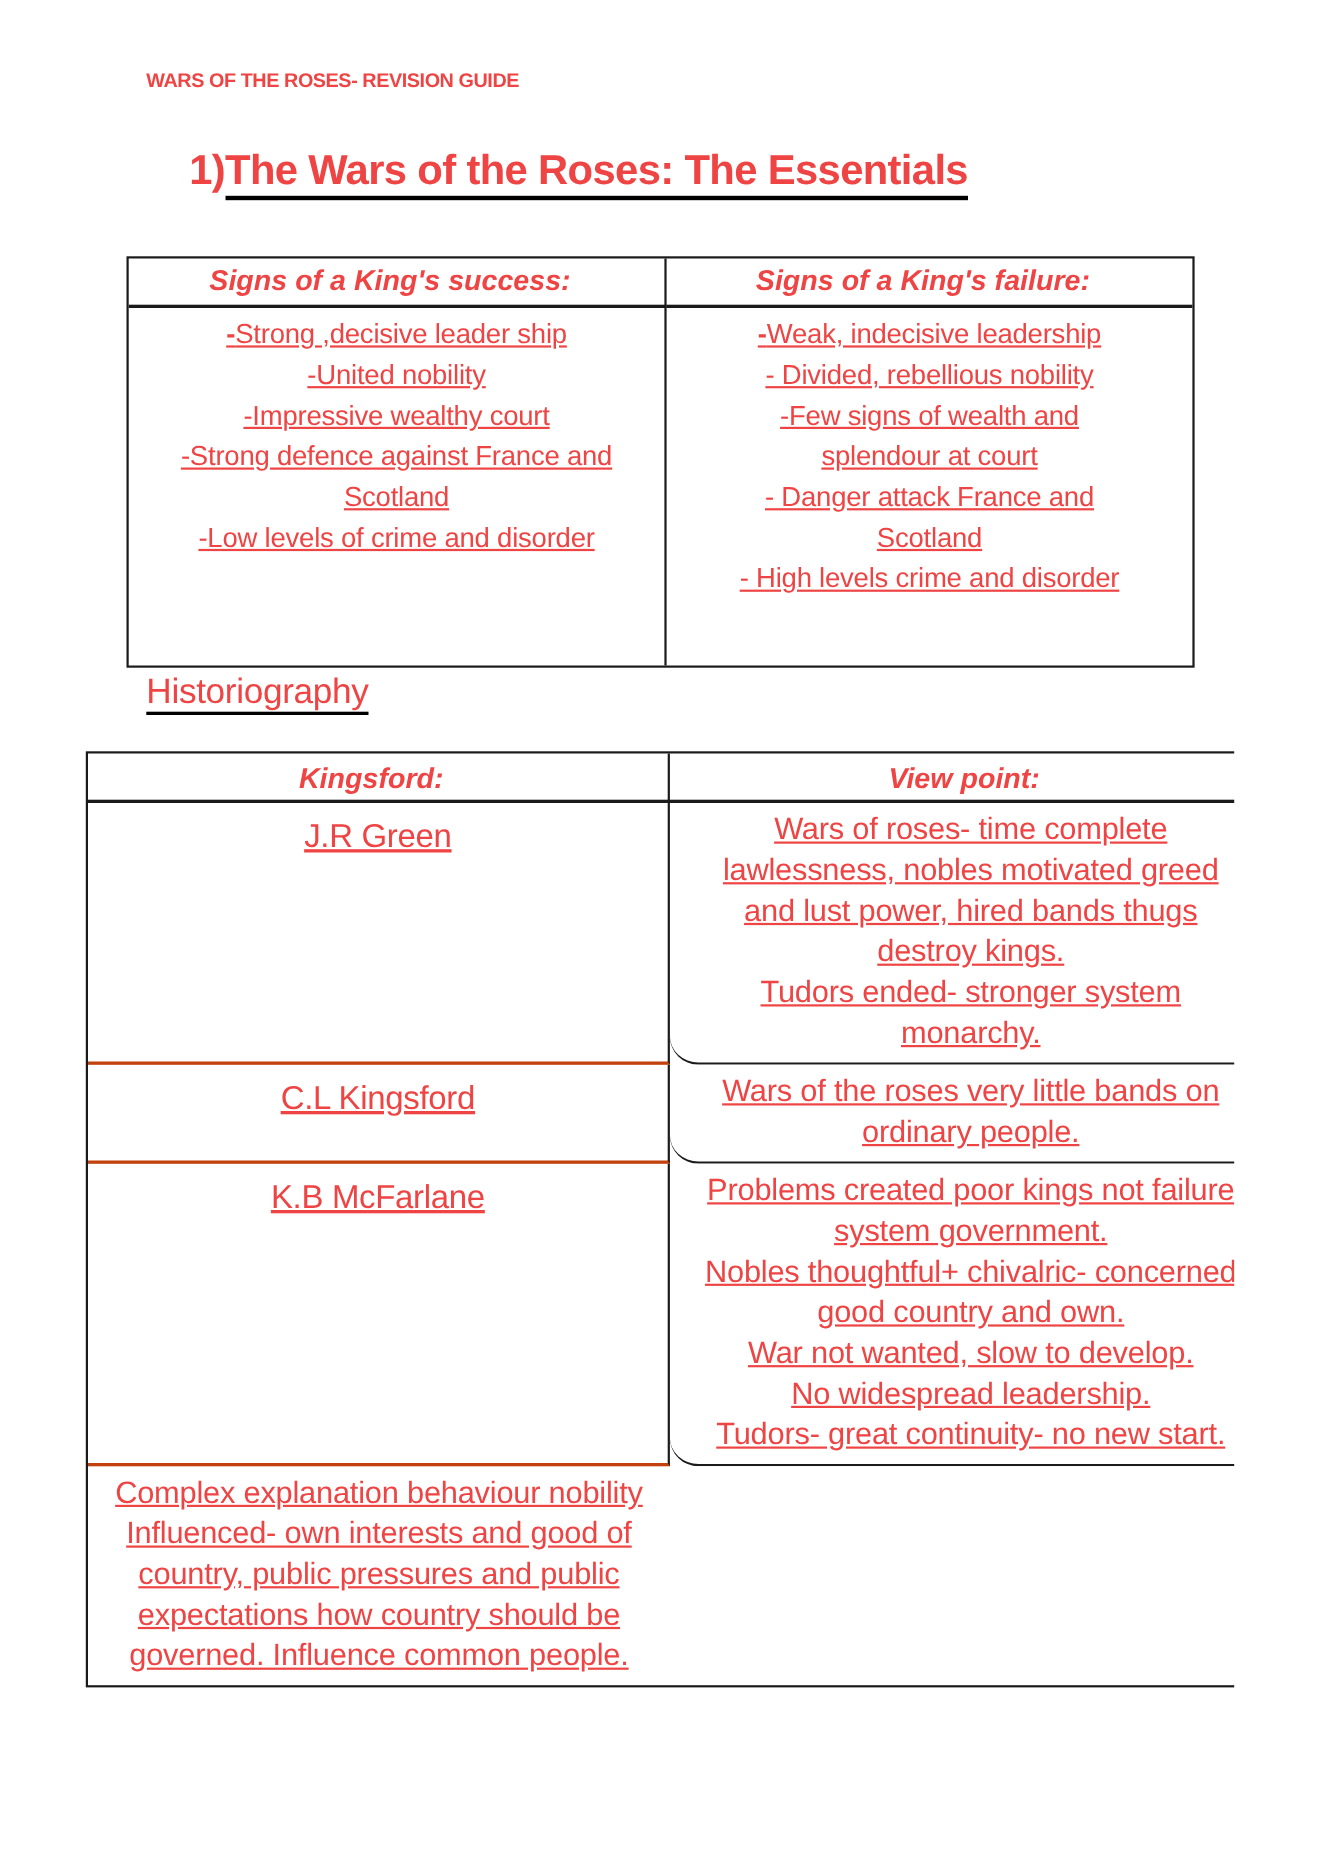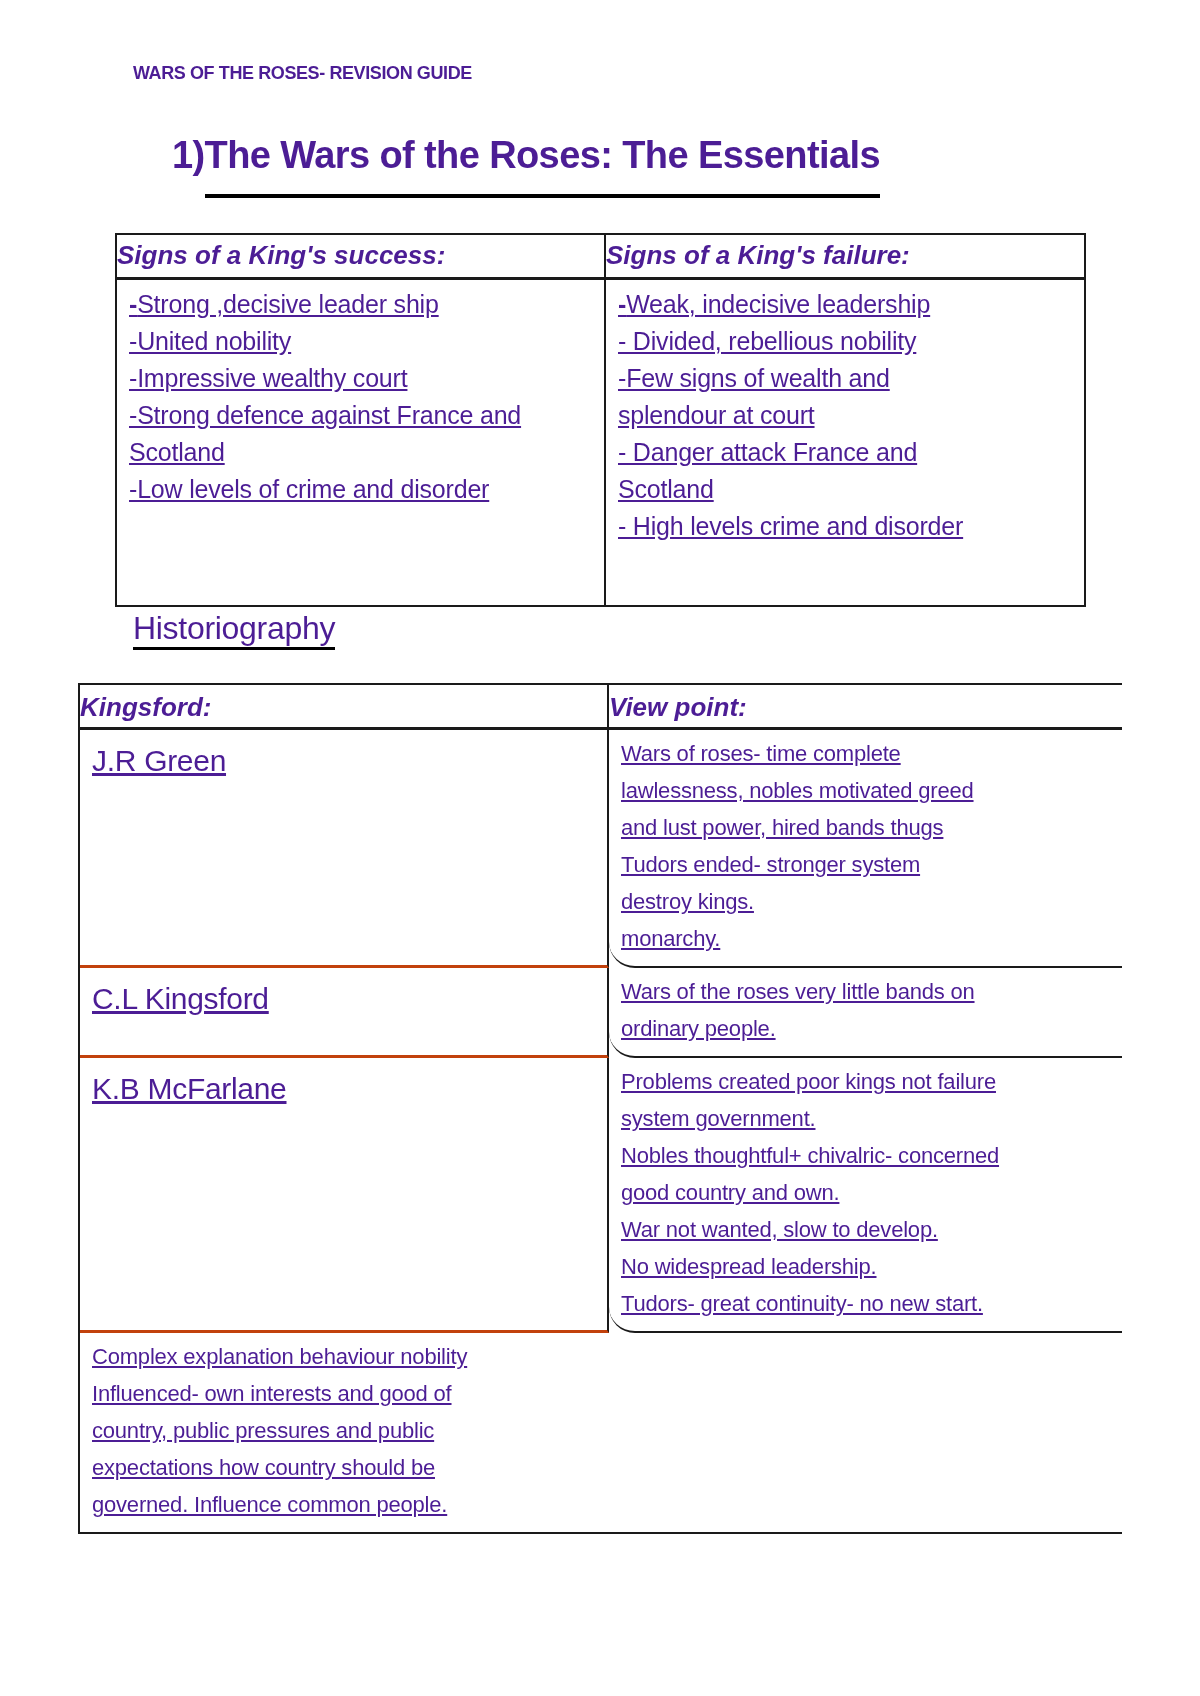--- a/index.html
+++ b/index.html
@@ -1,23 +1,24 @@
 <!DOCTYPE html>
 <html><head>
 <meta charset="utf-8">
 <style>
   html, body { margin:0; padding:0; background:#ffffff; }
   #doc {
     position:relative;
     width:1122px;
     height:1696px;
     background:#ffffff;
-    color:#4c1d95;
+    color:#ef4444;
     font-family:"Liberation Sans", sans-serif;
     overflow:hidden;
+    text-align:center;
   }
 
   
   .doc-header {
     position:absolute;
     left:133px;
     top:63px;
     font-size:18px;
     font-weight:700;
     letter-spacing:-0.4px;
@@ -29,21 +30,21 @@
     position:absolute;
     left:172px;
     top:134px;
     font-size:38px;
     font-weight:700;
     letter-spacing:-0.6px;
     white-space:nowrap;
   }
   .doc-title .underlined {
     border-bottom:4px solid #000;
-    padding-bottom:18px;
+    padding-bottom:2px;
   }
 
   
   .section-heading {
     position:absolute;
     left:133px;
     top:610px;
     font-size:32px;
     font-weight:400;
     letter-spacing:-0.3px;
@@ -94,21 +95,21 @@
   }
   #historiography-table .th { padding-top:7px; height:45px; }
   .name-cell {
     font-size:30px;
     line-height:50px;
     letter-spacing:-0.3px;
     padding:6px 12px 8px 12px;
     border-bottom:3px solid #c2410c;
   }
   .view-cell {
-    font-size:22px;
+    font-size:28px;
     line-height:37px;
     letter-spacing:-0.2px;
     padding:5px 12px 9px 12px;
     border-bottom:2px solid #1a1a1a;
     border-radius:26px;
   }
   .row-last { border-bottom:none; }
   .line { white-space:nowrap;text-decoration:underline; }
 </style>
 </head>
@@ -150,22 +151,22 @@
     <div class="cell th col-l">Kingsford:</div>
     <div class="cell th">View point:</div>
 
     <div class="cell name-cell col-l">
         <div class="line">J.R Green</div>
       </div>
     <div class="cell view-cell">
         <div class="line">Wars of roses- time complete</div>
         <div class="line">lawlessness, nobles motivated greed</div>
         <div class="line">and lust power, hired bands thugs</div>
+        <div class="line">destroy kings.</div>
         <div class="line">Tudors ended- stronger system</div>
-        <div class="line">destroy kings.</div>
         <div class="line">monarchy.</div>
       </div>
 
     <div class="cell name-cell col-l">
         <div class="line">C.L Kingsford</div>
       </div>
     <div class="cell view-cell">
         <div class="line">Wars of the roses very little bands on</div>
         <div class="line">ordinary people.</div>
       </div>

